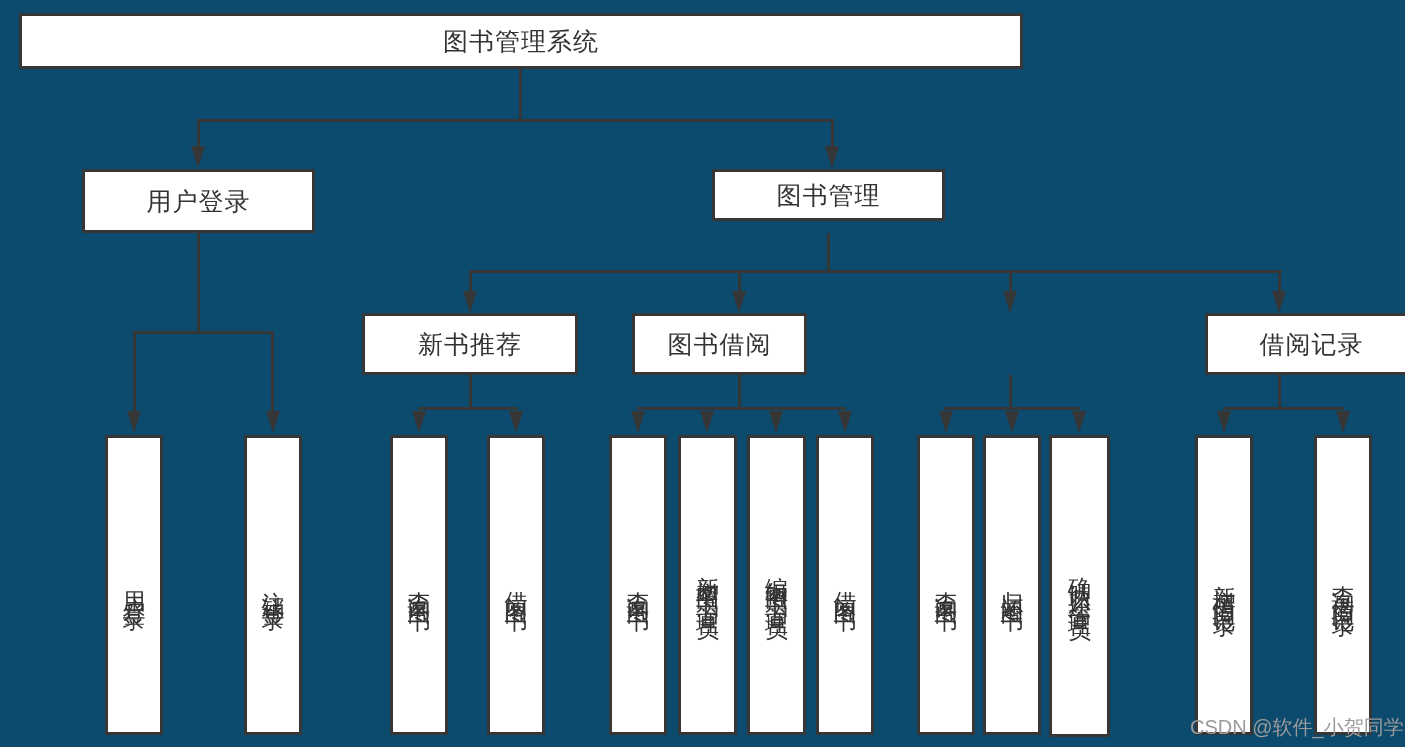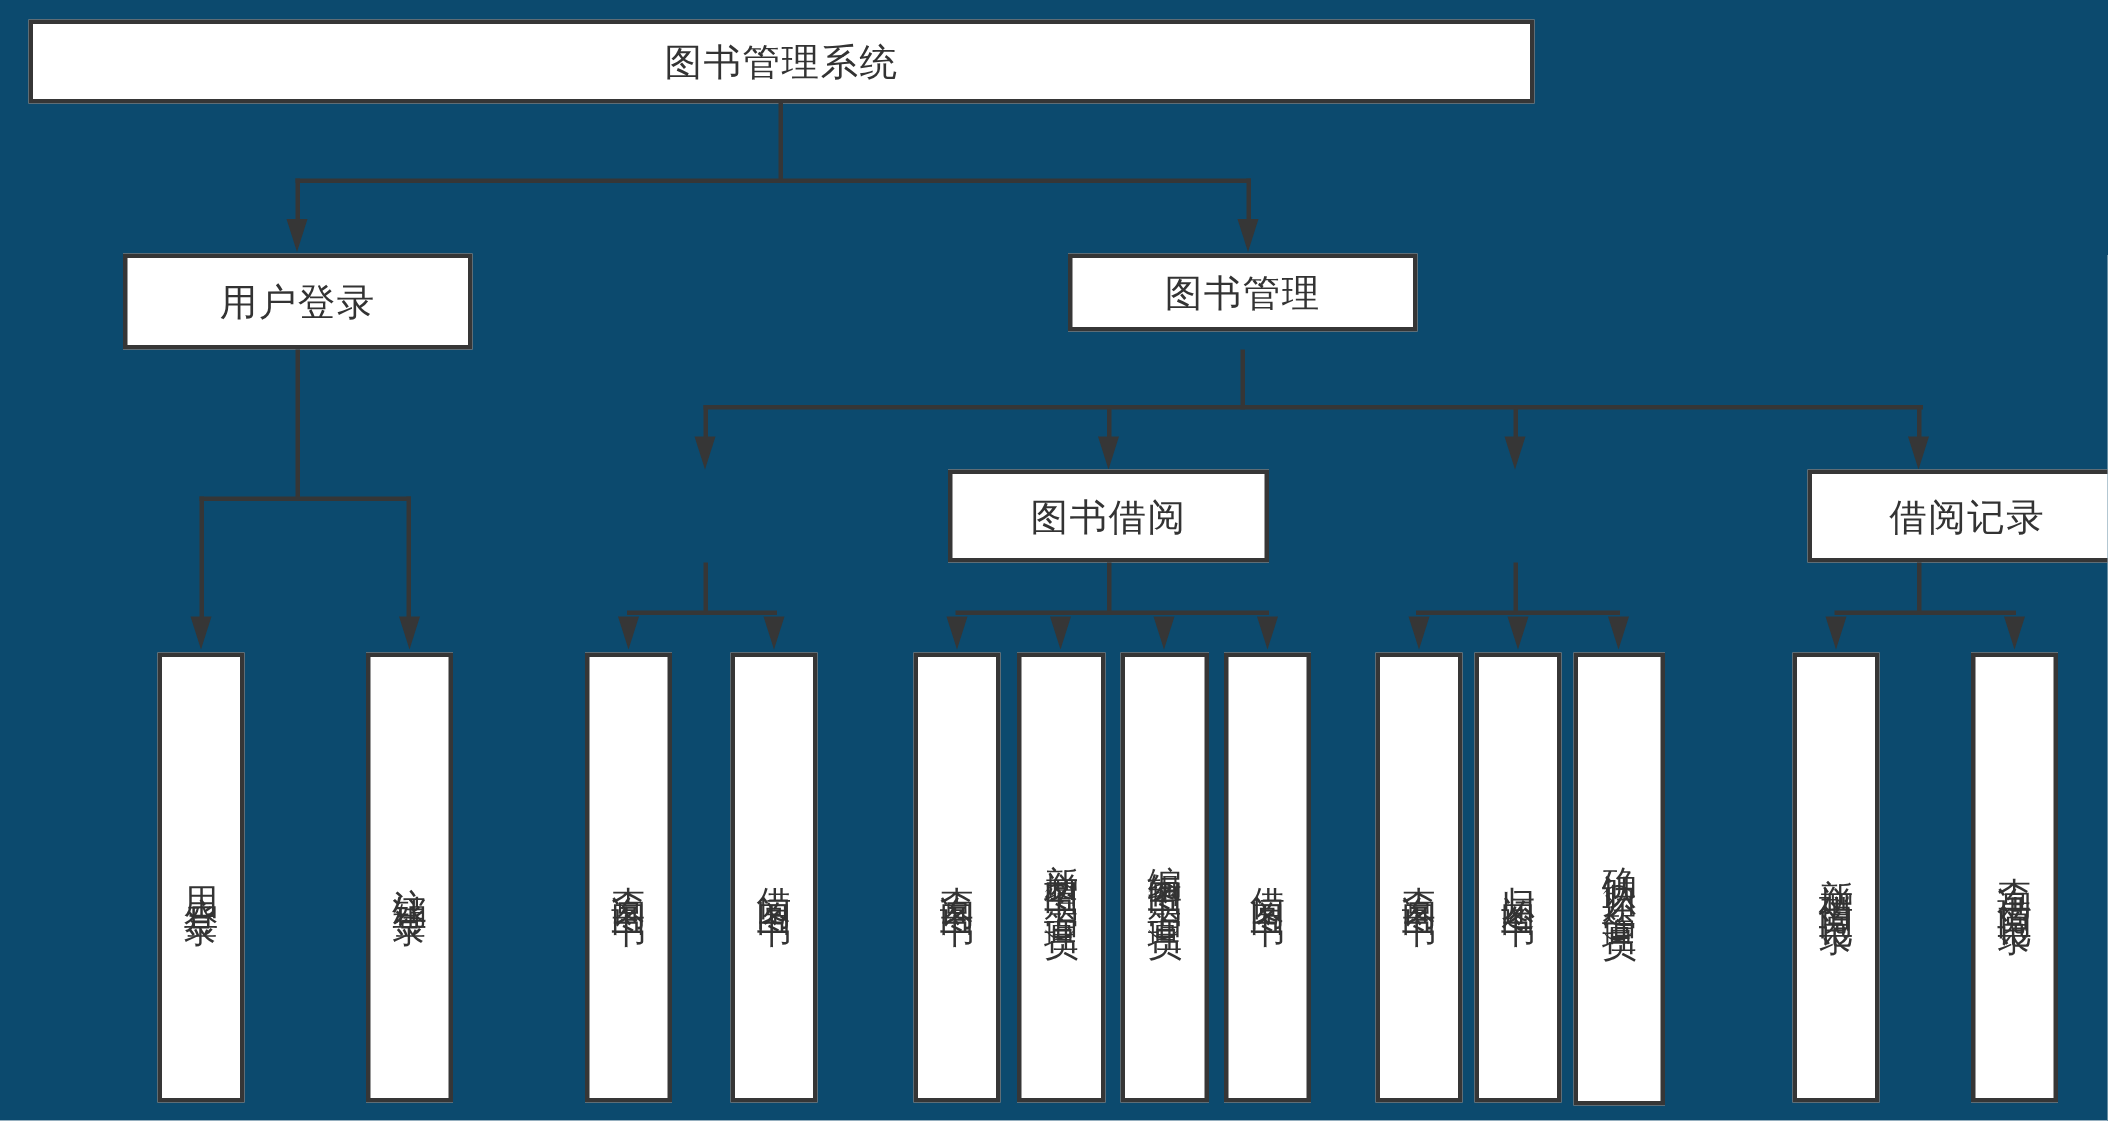--- a/index.html
+++ b/index.html
@@ -64,21 +64,24 @@
   <div class="hline" style="left:469px;top:270px;width:813px;"></div>
   <div class="vline" style="left:469px;top:270px;height:23px;"></div>
   <div class="vline" style="left:738px;top:270px;height:23px;"></div>
   <div class="vline" style="left:1009px;top:270px;height:23px;"></div>
   <div class="vline" style="left:1278px;top:270px;height:23px;"></div>
   <div class="arrow" style="left:463px;top:291px;"></div>
   <div class="arrow" style="left:732px;top:291px;"></div>
   <div class="arrow" style="left:1003px;top:291px;"></div>
   <div class="arrow" style="left:1272px;top:291px;"></div>
 
-  <div class="box" style="left:632px;top:313px;width:214px;height:62px;">
+  <div class="box" style="left:362px;top:313px;width:216px;height:62px;">
+    <span class="hlabel">新书推荐</span>
+  </div>
+  <div class="box" style="left:632px;top:313px;width:175px;height:62px;">
     <span class="hlabel">图书借阅</span>
   </div>
   <div class="box" style="left:1173px;top:313px;width:213px;height:62px;margin-left:32px;">
     <span class="hlabel">借阅记录</span>
   </div>
 
   <div class="vline" style="left:469px;top:375px;height:35px;"></div>
   <div class="vline" style="left:738px;top:375px;height:35px;"></div>
   <div class="vline" style="left:1009px;top:375px;height:35px;"></div>
   <div class="vline" style="left:1278px;top:375px;height:35px;"></div>
@@ -139,14 +142,15 @@
     <span class="vlabel">确认归还（管理员）</span>
   </div>
 
   <div class="box leaf" style="left:1195px;top:435px;width:58px;height:300px;">
     <span class="vlabel">新增借阅记录</span>
   </div>
   <div class="box leaf" style="left:1314px;top:435px;width:58px;height:300px;">
     <span class="vlabel">查询借阅记录</span>
   </div>
 
+  <div id="watermark">CSDN @软件_小贺同学</div>
 
 </div>
 
 </body></html>

